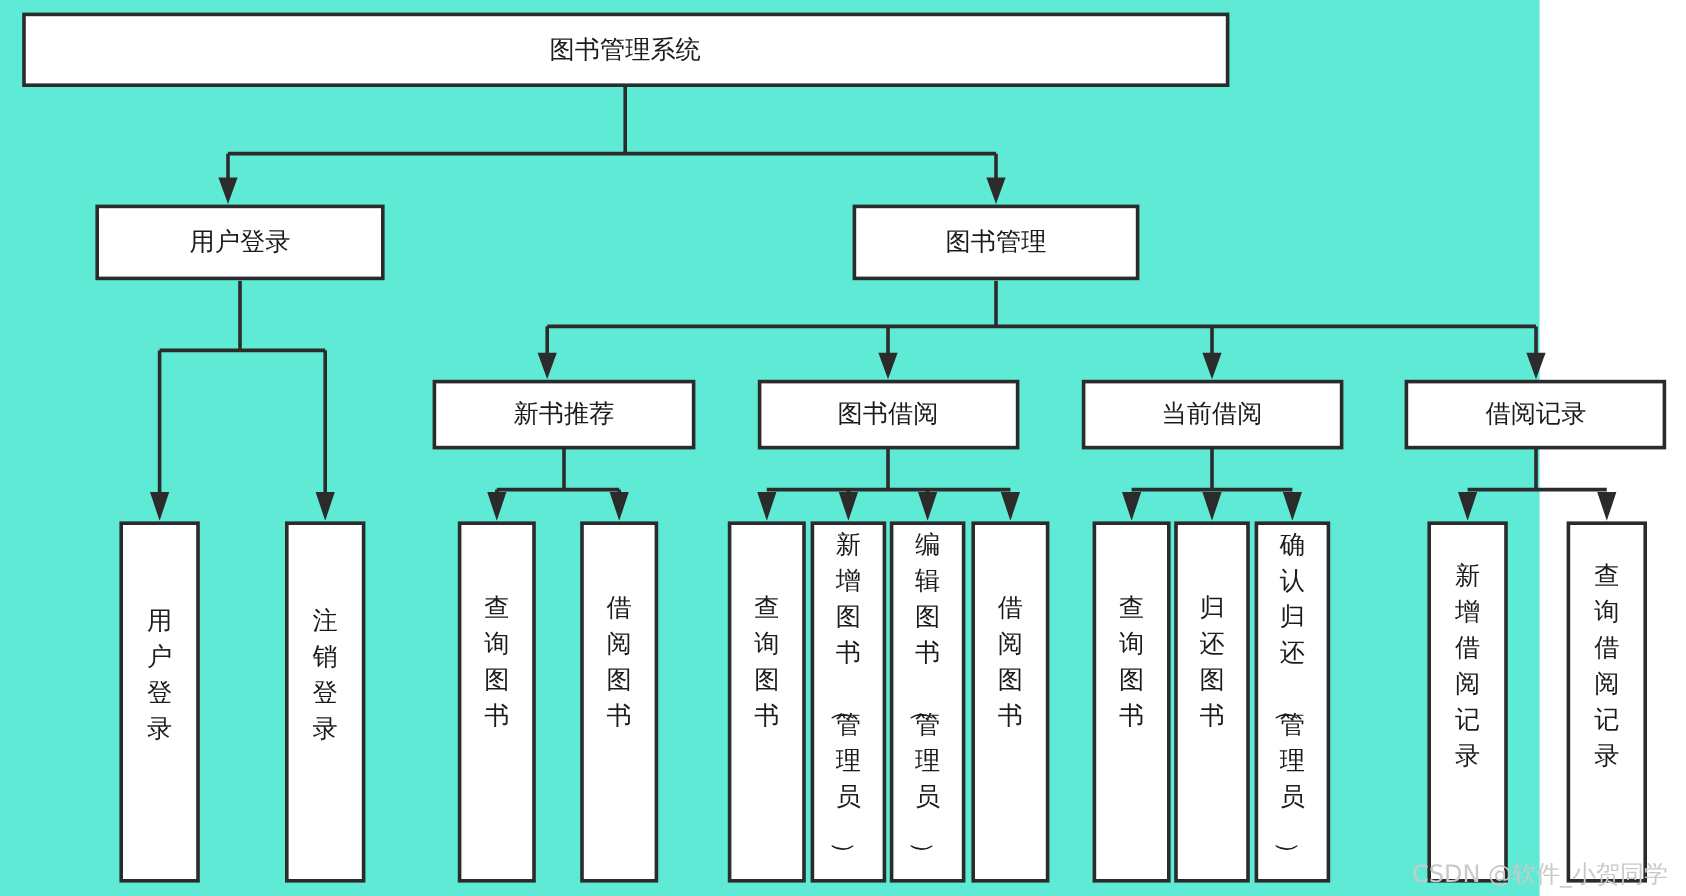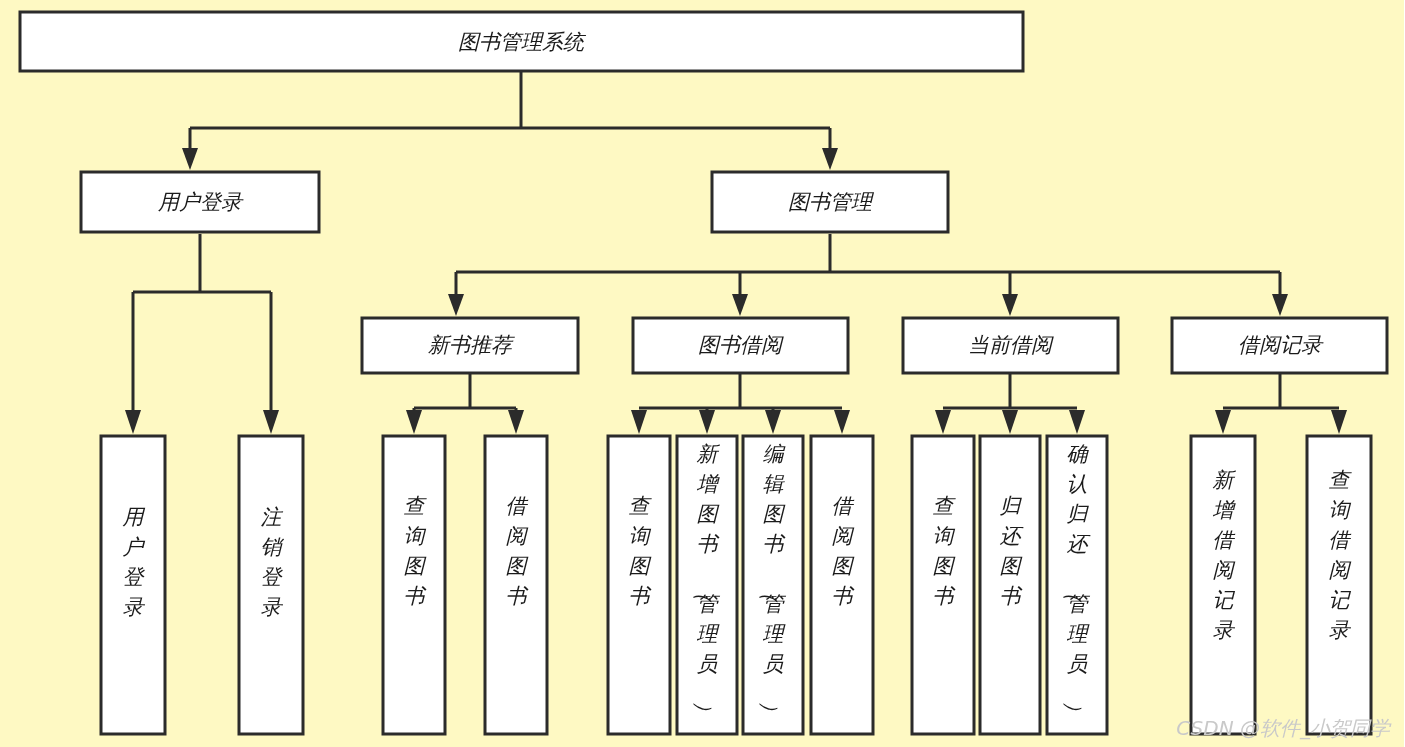--- a/index.html
+++ b/index.html
@@ -9,24 +9,23 @@
     background: #ffffff;
   }
   body {
     width: 1405px;
     height: 747px;
     overflow: hidden;
     font-family: "DejaVu Sans", "Liberation Sans", sans-serif;
   }
   #diagram-root {
     position: relative;
-    width: 1404px;
+    width: 1283px;
     height: 747px;
-    background: #fef9c3;
-    font-style: italic;
+    background: #5eead4;
   }
   svg#diagram-svg {
     display: block;
     width: 1405px;
     height: 747px;
   }
   .node-rect {
     fill: #ffffff;
     stroke: #2b2b2b;
     stroke-width: 3;

